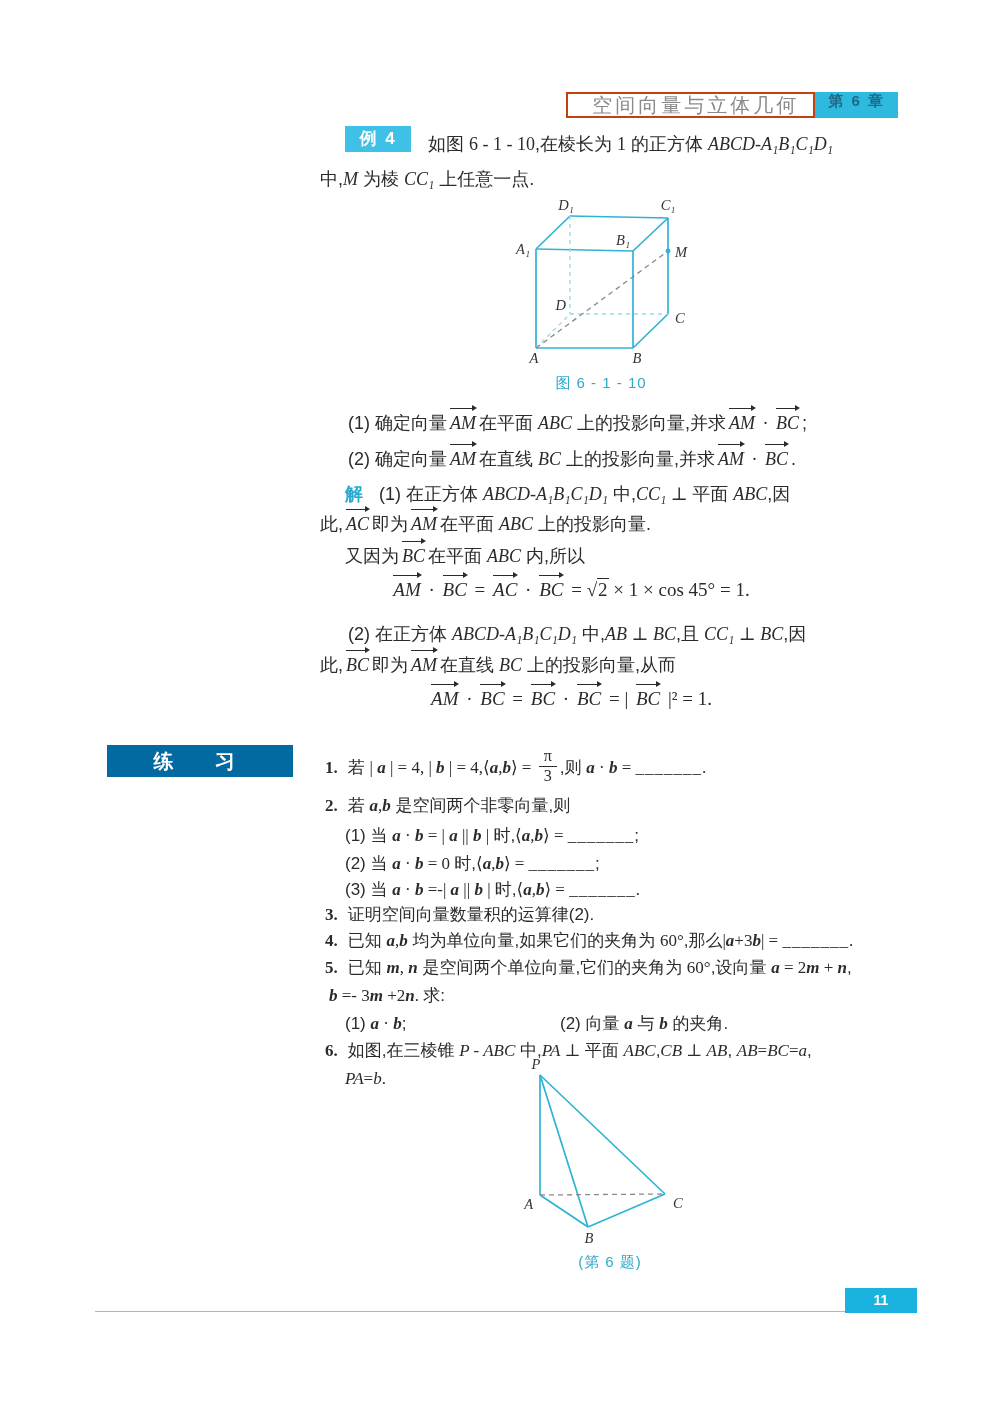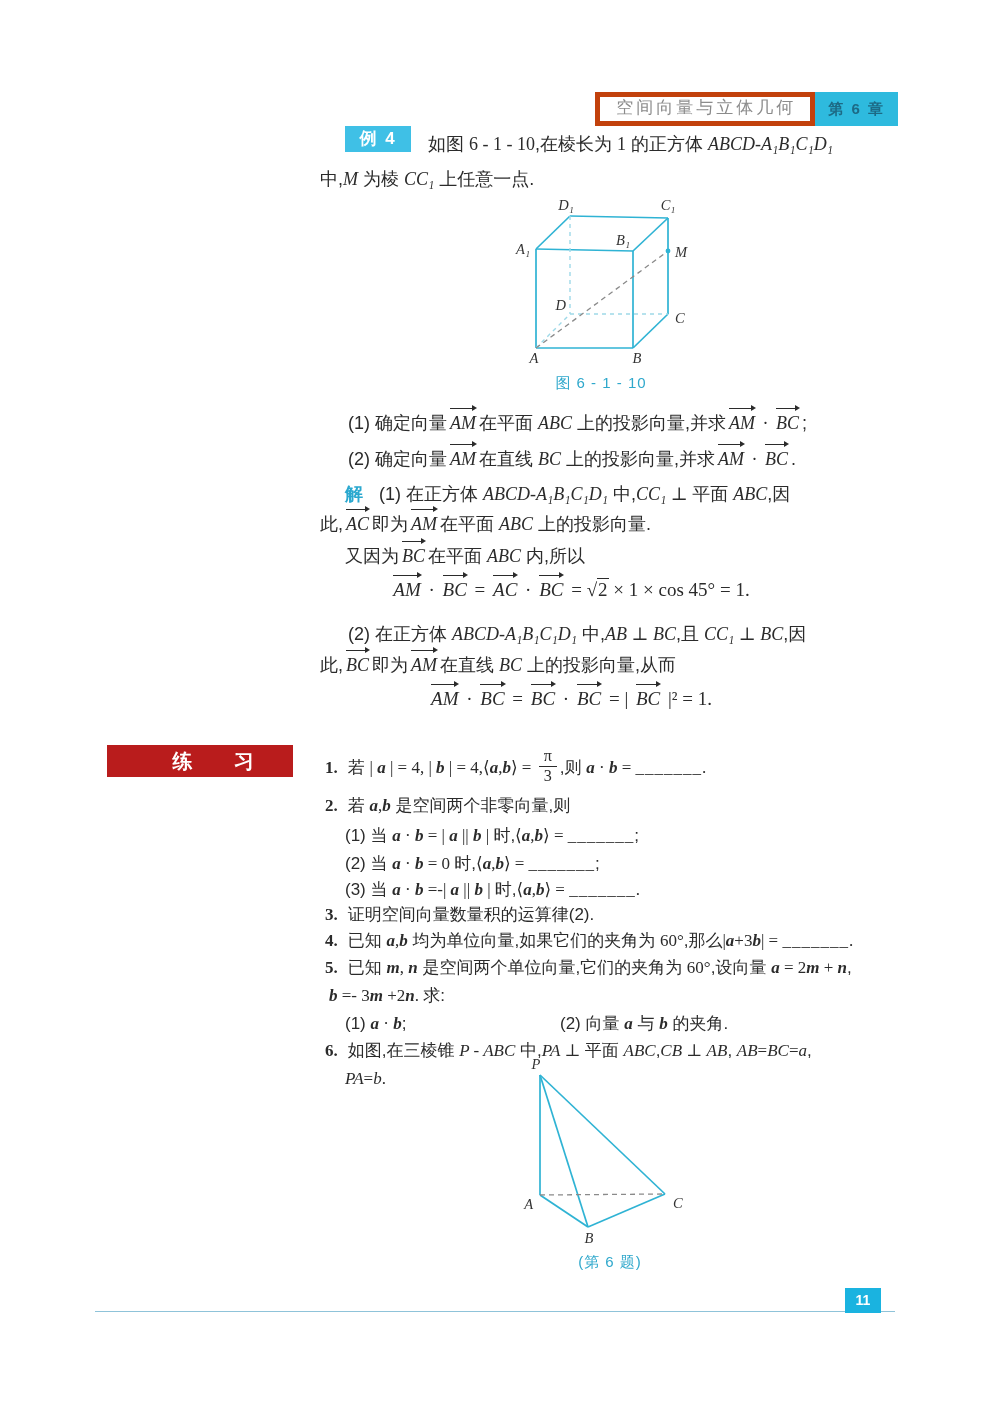--- a/index.html
+++ b/index.html
@@ -1,24 +1,24 @@
 <!DOCTYPE html>
 <html><head>
 <meta charset="utf-8">
 <style>
   html,body{margin:0;padding:0;background:#ffffff;}
   .page{position:relative;width:1000px;height:1402px;background:#ffffff;overflow:hidden;
         font-family:"Liberation Sans","DejaVu Sans",sans-serif;color:#2b2b2b;}
 
   
   .header{position:absolute;top:92px;left:0;right:102px;display:flex;justify-content:flex-end;align-items:stretch;}
-  .header-title{border:5px solid #c2410c;color:#8b8b8b;font-size:17px;letter-spacing:3px;
-                padding:3px 14px 3px 16px;line-height:16px;}
+  .header-title{border:2px solid #c2410c;color:#8b8b8b;font-size:20px;letter-spacing:3px;
+                padding:3px 14px 3px 24px;line-height:16px;}
   .header-chapter{background:#2ebade;color:#1d6a85;font-size:15px;letter-spacing:2px;
-                  padding:9px 13px;line-height:16px;font-weight:bold;}
+                  padding:1px 13px;line-height:16px;font-weight:bold;}
 
   
   .line{position:absolute;font-size:18px;line-height:26px;white-space:nowrap;}
   .ex-line{font-size:17px;line-height:25px;}
   .zh{font-family:"Liberation Sans","DejaVu Sans",sans-serif;}
   .mi{font-family:"Liberation Serif","DejaVu Serif",serif;font-style:italic;}
   .mn{font-family:"Liberation Serif","DejaVu Serif",serif;}
   .mb{font-family:"Liberation Serif","DejaVu Serif",serif;font-style:italic;font-weight:bold;}
   .blank{font-family:"Liberation Serif","DejaVu Serif",serif;letter-spacing:1px;}
   .num{font-family:"Liberation Serif","DejaVu Serif",serif;font-weight:bold;margin-right:10px;}
@@ -37,34 +37,34 @@
   .frac .fden{display:block;padding-top:1px;}
 
   
   .sqrt{font-family:"Liberation Serif","DejaVu Serif",serif;}
   .sqrt .radv{border-top:1.3px solid #2b2b2b;padding:0 1px;}
 
   
   .badge-example{position:absolute;left:345px;top:126px;width:66px;height:26px;background:#3fc0e6;
                  color:#ffffff;font-size:17px;font-weight:bold;text-align:center;line-height:26px;letter-spacing:2px;}
   .sol-label{color:#2aa8cf;font-weight:bold;margin-right:16px;}
-  .practice-box{position:absolute;left:107px;top:745px;width:186px;height:32px;background:#b91c1c;
+  .practice-box{position:absolute;left:107px;top:745px;width:186px;height:32px;background:#0369a1;
                 color:#ffffff;font-size:20px;font-weight:bold;line-height:32px;text-align:right;
-                padding-right:21px;box-sizing:border-box;letter-spacing:18px;}
+                padding-right:40px;box-sizing:border-box;letter-spacing:18px;}
 
   .formula{left:320px;width:500px;text-align:center;font-size:19px;}
 
   
   .fig{position:absolute;}
   .fig-caption{fill:#2fa8cc;font-size:15px;font-family:"Liberation Sans","DejaVu Sans",sans-serif;letter-spacing:1px;}
   .fig-label{fill:#333333;font-size:14.5px;font-family:"Liberation Serif","DejaVu Serif",serif;font-style:italic;}
 
   
   .footer-line{position:absolute;left:95px;top:1311px;width:800px;border-top:1.6px solid #8fc3d9;}
-  .page-num{position:absolute;left:845px;top:1288px;width:36px;height:25px;background:#1ab3e0;
+  .page-num{position:absolute;left:845px;top:1288px;width:72px;height:25px;background:#1ab3e0;
             color:#ffffff;font-size:14px;font-weight:bold;text-align:center;line-height:25px;}
 </style>
 </head>
 <body>
 
 <div class="page">
 
   <div class="header">
     <div class="header-title">空间向量与立体几何</div>
     <div class="header-chapter">第 6 章</div>

